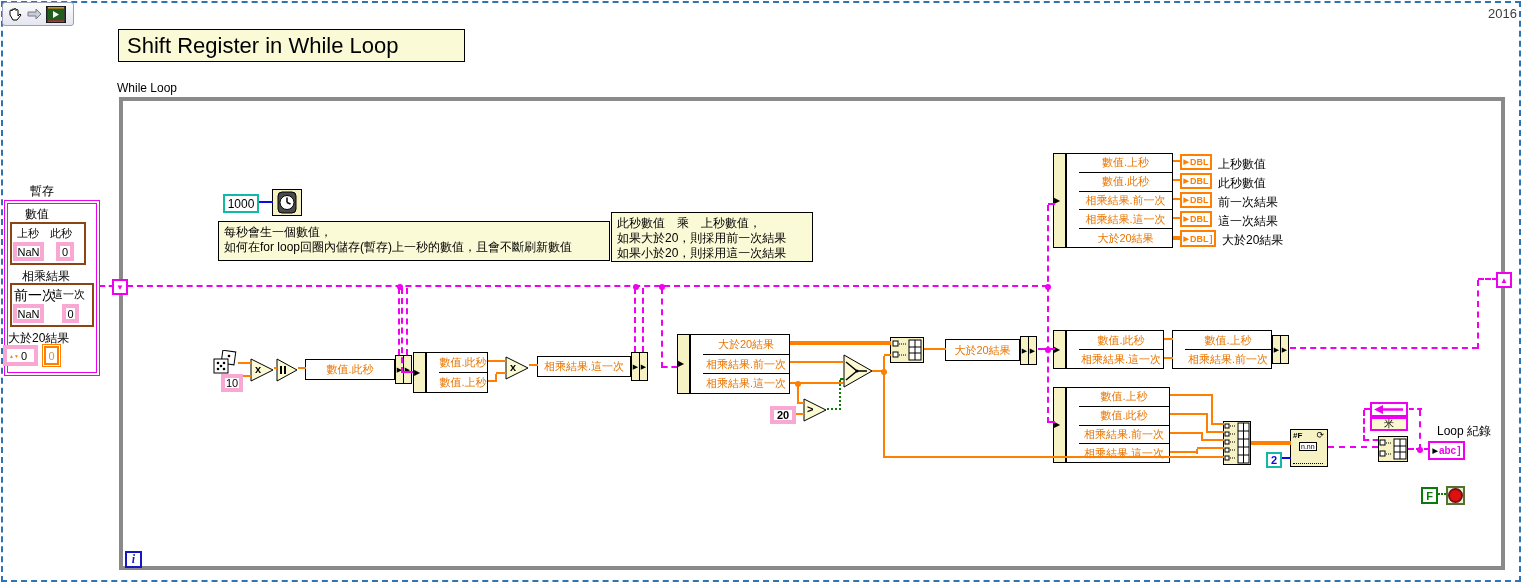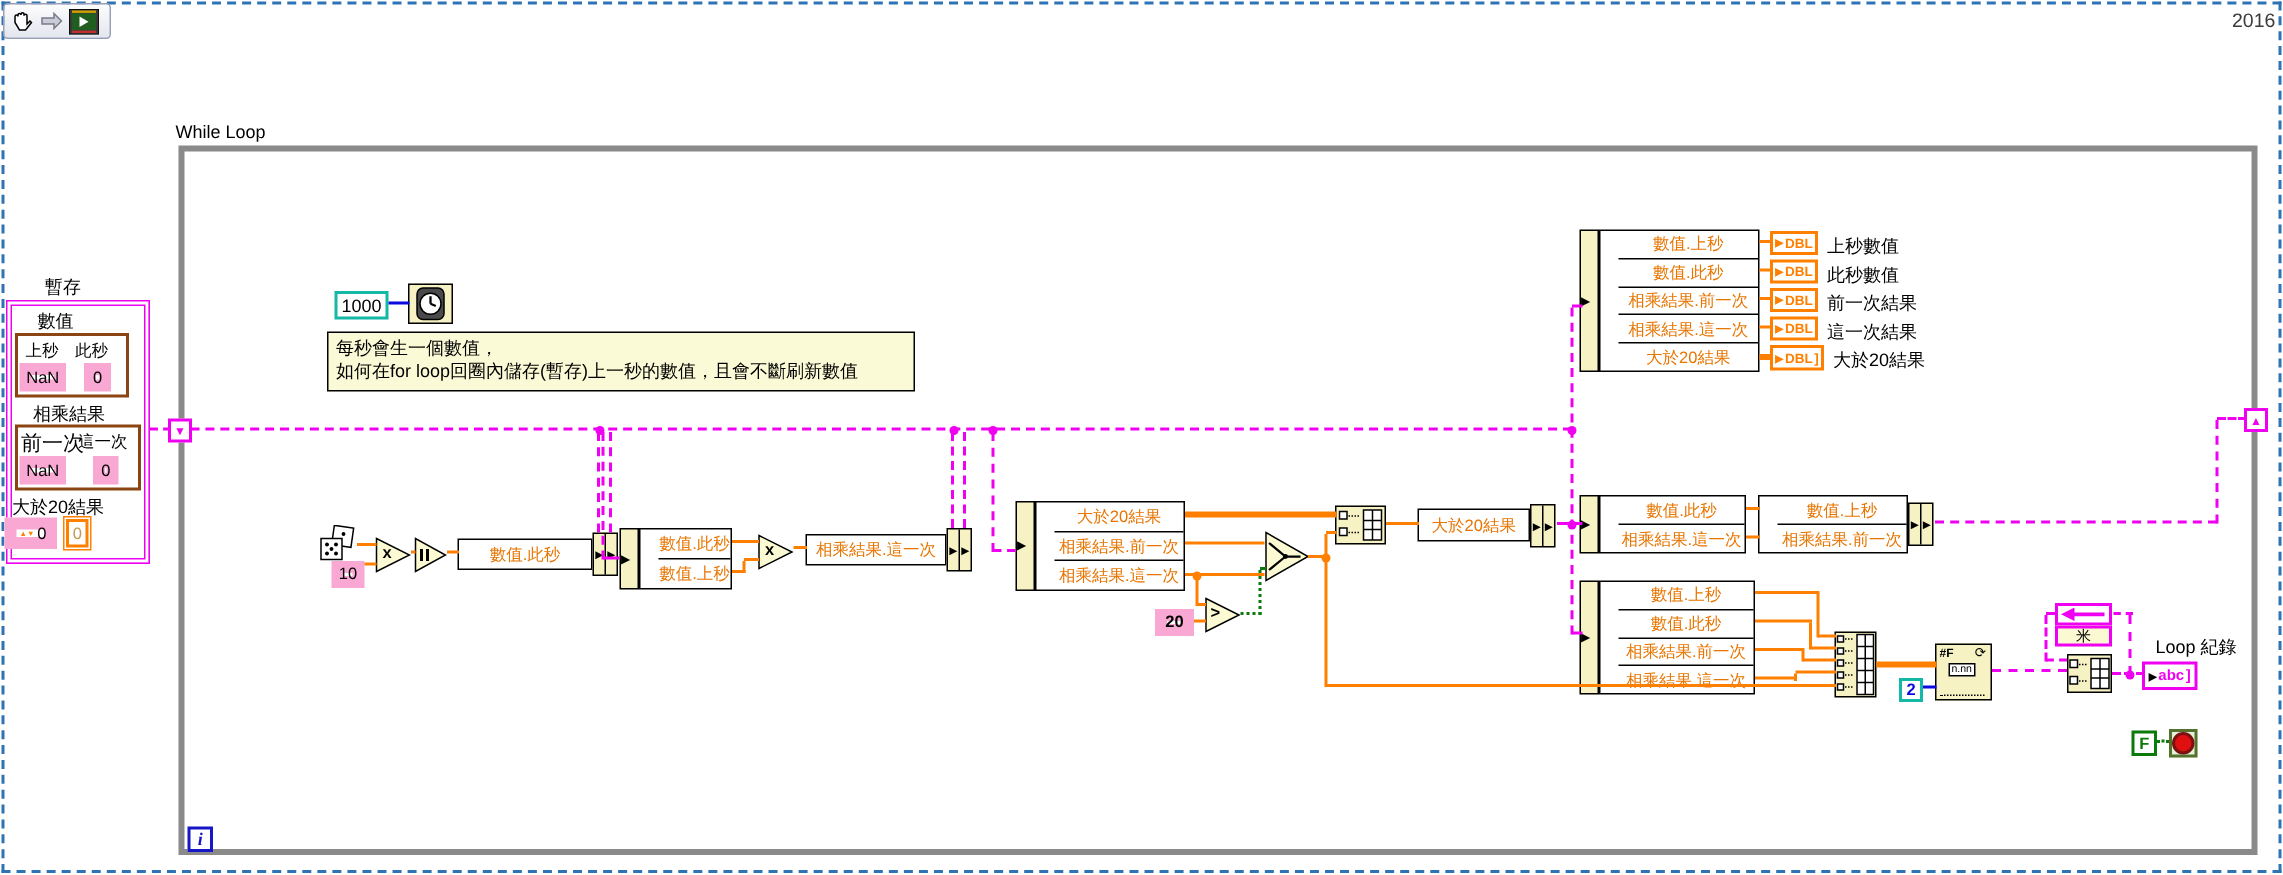--- a/index.html
+++ b/index.html
@@ -18,21 +18,21 @@
   .ucol .inarr{font-size:8px;color:#000;line-height:1;margin-left:0px;}
   .rows{background:#fff;border:1px solid #000;display:flex;flex-direction:column;}
   .urow{flex:1;border-bottom:1px solid #000;display:flex;align-items:center;justify-content:center;
     font-size:11px;color:#E87500;white-space:nowrap;overflow:hidden;margin-left:12px;}
   .urow:last-child{border-bottom:none;}
   .bundle-lbl{background:#fff;border:1px solid #000;color:#E87500;font-size:11px;
     display:flex;align-items:center;justify-content:center;white-space:nowrap;}
   .blk{background:#F6F2C4;border:1px solid #000;display:flex;}
   .blk span{flex:1;display:flex;align-items:center;justify-content:center;font-size:7px;color:#000;}
   .blk span:first-child{border-right:1px solid #000;}
-  .orange-box{border:8px solid #f9a8d4;background:#fff;color:#000;font-size:11px;
+  .orange-box{border:4px solid #f9a8d4;background:#fff;color:#000;font-size:11px;
     display:flex;align-items:center;justify-content:center;text-align:right;}
   .brown{border:2px solid #8B4513;background:#fff;}
   .blue-box{border:2px solid #14b8a6;background:#fff;color:#000;font-size:12px;
     display:flex;align-items:center;justify-content:center;}
   .dbl{border:2px solid #FF8000;background:#fff;color:#FF8000;font-weight:bold;font-size:9px;
     display:flex;align-items:center;justify-content:center;gap:1px;}
   .dbl .darr{font-size:7px;}
   .ind-lbl{color:#000;font-size:12px;white-space:nowrap;}
   .sreg{border:2px solid #F000F0;background:#fff;color:#F000F0;display:flex;
     align-items:center;justify-content:center;font-size:8px;z-index:4;}
@@ -82,20 +82,21 @@
     <svg width="20" height="17" viewBox="0 0 20 17">
       <rect x="0" y="0" width="20" height="17" fill="#3a3a3a" stroke="#000"></rect>
       <rect x="2" y="3" width="16" height="11" fill="#1f5e1f"></rect>
       <polygon points="7,5 13,8.5 7,12" fill="#fff"></polygon>
       <rect x="2" y="1" width="16" height="1.6" fill="#d0a000"></rect>
       <rect x="2" y="14.4" width="16" height="1.6" fill="#c03030"></rect>
     </svg>
   </div>
   <div class="abs year" style="left:1488px;top:6px;">2016</div>
 
+  <div class="abs lblbox" style="left:118px;top:29px;width:347px;height:33px;font-size:22px;display:flex;align-items:center;padding-left:8px;">Shift Register in While Loop</div>
   <div class="abs freelbl" style="left:117px;top:81px;font-size:12px;">While Loop</div>
 
   <div class="abs loopframe" style="left:119px;top:97px;width:1386px;height:473px;"></div>
   <div class="abs iterm" style="left:125px;top:551px;width:17px;height:17px;">
     <span>i</span>
   </div>
   <div class="abs sreg" style="left:112px;top:279px;width:16px;height:16px;">▼</div>
   <div class="abs sreg" style="left:1496px;top:272px;width:16px;height:16px;">▲</div>
 
   <div class="abs freelbl" style="left:30px;top:183px;font-size:12px;">暫存</div>
@@ -125,20 +126,25 @@
       <rect x="5" y="2" width="18" height="21" rx="4" fill="#4a4a4a" stroke="#000"></rect>
       <circle cx="14" cy="12.5" r="7" fill="#fff" stroke="#000"></circle>
       <line x1="14" y1="12.5" x2="14" y2="7.5" stroke="#000" stroke-width="1.5"></line>
       <line x1="14" y1="12.5" x2="17.5" y2="14" stroke="#000" stroke-width="1.5"></line>
     </svg>
   </div>
 
   <div class="abs comment" style="left:218px;top:221px;width:392px;height:40px;">
     <div>每秒會生一個數值，</div>
     <div>如何在for loop回圈內儲存(暫存)上一秒的數值，且會不斷刷新數值</div>
+  </div>
+  <div class="abs comment" style="left:611px;top:212px;width:202px;height:50px;line-height:15px;">
+    <div>此秒數值　乘　上秒數值，</div>
+    <div>如果大於20，則採用前一次結果</div>
+    <div>如果小於20，則採用這一次結果</div>
   </div>
 
   <div class="abs" style="left:213px;top:350px;width:26px;height:27px;">
     <svg width="26" height="27" viewBox="0 0 26 27">
       <rect x="9" y="1" width="13" height="13" fill="#fff" stroke="#000" transform="rotate(8 15 7)"></rect>
       <rect x="1" y="9" width="14" height="14" fill="#fff" stroke="#000"></rect>
       <circle cx="5" cy="13" r="1.3" fill="#000"></circle>
         <circle cx="11" cy="13" r="1.3" fill="#000"></circle>
       <circle cx="8" cy="16" r="1.3" fill="#000"></circle>
         <circle cx="5" cy="19" r="1.3" fill="#000"></circle>

